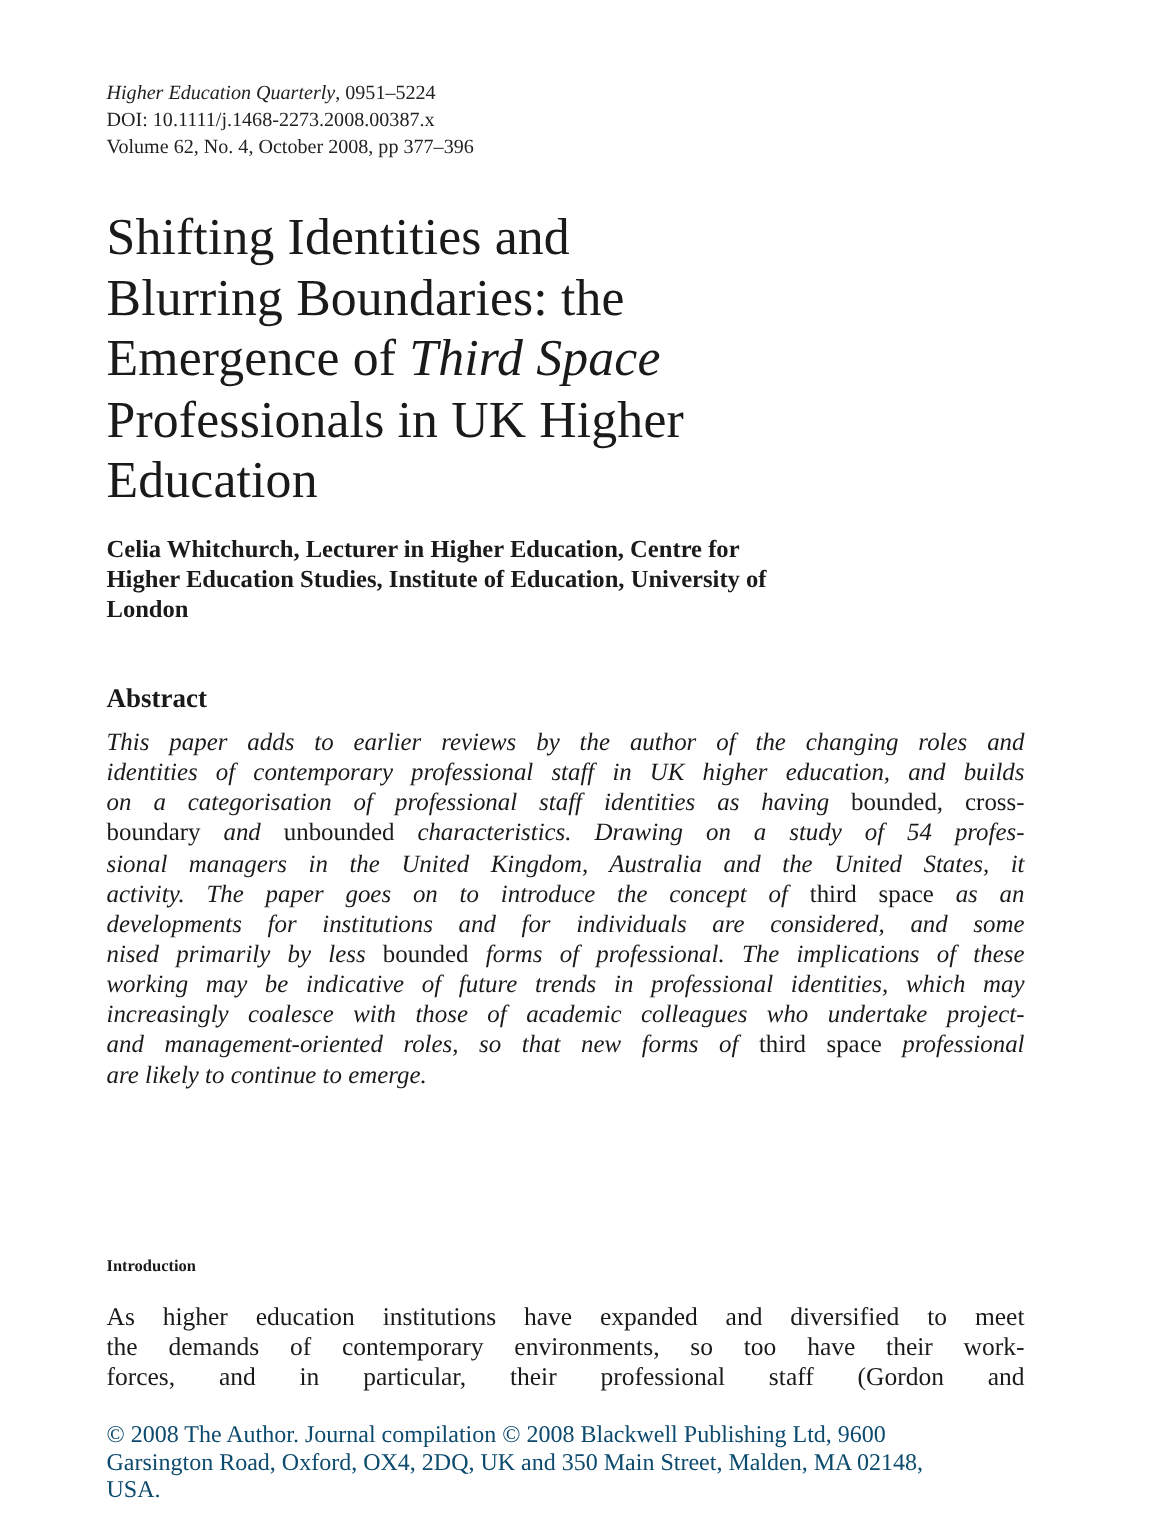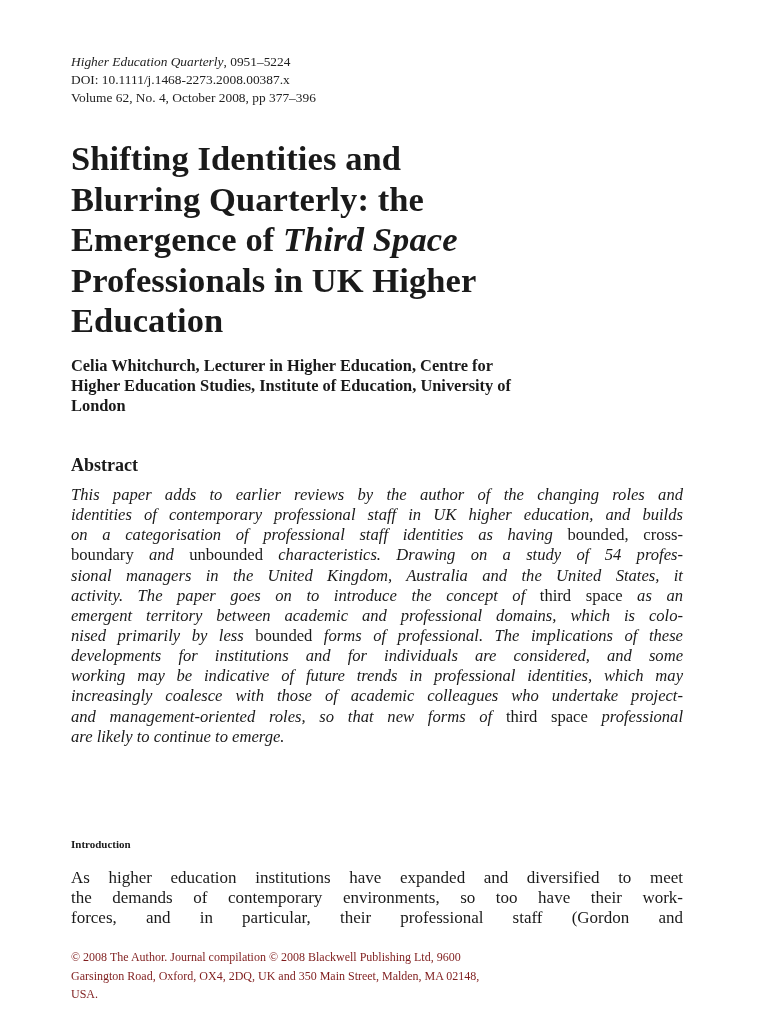--- a/index.html
+++ b/index.html
@@ -1,68 +1,67 @@
 <!DOCTYPE html>
 <html><head>
 <meta charset="utf-8">
 <style>
   html, body { margin: 0; padding: 0; background: #ffffff; }
   body { width: 768px; height: 1024px; position: relative; overflow: hidden;
          font-family: "Liberation Serif", "DejaVu Serif", serif; color: #1a1a1a; }
   .meta { position: absolute; left: 71px; top: 53px; font-size: 13.4px; line-height: 18px; color: #222; }
   .meta .journal { font-style: italic; margin-top: 20px; }
   .title { position: absolute; left: 71px; top: 138px; width: 640px;
-           font-size: 34.5px; line-height: 40.5px; font-weight: bold; color: #1a1a1a; letter-spacing: 0.1px; }
+           font-size: 34.5px; line-height: 40.5px; font-weight: normal; color: #1a1a1a; letter-spacing: 0.1px; }
   .title .ital { font-style: italic; }
   .author { position: absolute; left: 71px; top: 356px; width: 630px;
             font-size: 16.4px; line-height: 20px; font-weight: bold; color: #1a1a1a; }
   .h-abstract { position: absolute; left: 71px; top: 455px; font-size: 18px; font-weight: bold; }
   .abstract { position: absolute; left: 71px; top: 485px; width: 612px; font-size: 16.6px; line-height: 20.15px; }
   .line { display: block; text-align: justify; text-align-last: justify; white-space: nowrap; }
   .line.last { text-align-last: left; }
   .line > span { white-space: normal; }
   .abstract .i { font-style: italic; }
   .h-intro { position: absolute; left: 71px; top: 838px; font-size: 11px; font-weight: bold; }
   .intro { position: absolute; left: 71px; top: 868px; width: 612px; font-size: 17px; line-height: 20.2px; }
-  .footer { position: absolute; left: 71px; top: 948px; width: 620px; font-size: 12px; line-height: 18.6px; color: #7f1d1d; }
+  .footer { position: absolute; left: 71px; top: 948px; width: 620px; font-size: 16px; line-height: 18.6px; color: #0c4a6e; }
 </style>
 </head>
 <body>
 
 <div class="meta">
   <div><span class="journal">Higher Education Quarterly</span><span>, 0951–5224</span></div>
   <div>DOI: 10.1111/j.1468-2273.2008.00387.x</div>
   <div>Volume 62, No. 4, October 2008, pp 377–396</div>
 </div>
 
 <h1 class="title" style="margin:0">
   <div>Shifting Identities and</div>
-  <div>Blurring Quarterly: the</div>
+  <div>Blurring Boundaries: the</div>
   <div><span>Emergence of </span><span class="ital">Third Space</span></div>
   <div>Professionals in UK Higher</div>
   <div>Education</div>
 </h1>
 
 <div class="author">
   <div class="jl-wrap">Celia Whitchurch, Lecturer in Higher Education, Centre for</div>
   <div>Higher Education Studies, Institute of Education, University of</div>
   <div>London</div>
 </div>
 
 <div class="h-abstract">Abstract</div>
 <div class="abstract" id="abstract-body">
     <div class="line" style="white-space: normal; height: 20.15px; overflow: visible;"><span class="i">This paper adds to earlier reviews by the author of the changing roles and</span></div>
     <div class="line" style="white-space: normal; height: 20.15px; overflow: visible;"><span class="i">identities of contemporary professional staff in UK higher education, and builds</span></div>
     <div class="line" style="white-space: normal; height: 20.15px; overflow: visible;"><span class="i">on a categorisation of professional staff identities as having </span><span>bounded, cross-</span></div>
     <div class="line" style="white-space: normal; height: 20.15px; overflow: visible;"><span>boundary </span><span class="i">and </span><span>unbounded </span><span class="i">characteristics. Drawing on a study of 54 profes-</span></div>
     <div class="line" style="white-space: normal; height: 20.15px; overflow: visible;"><span class="i">sional managers in the United Kingdom, Australia and the United States, it</span></div>
     <div class="line" style="white-space: normal; height: 20.15px; overflow: visible;"><span class="i">activity. The paper goes on to introduce the concept of </span><span>third space </span><span class="i">as an</span></div>
-    <div class="line" style="white-space: normal; height: 20.15px; overflow: visible;"><span class="i">emergent territory between academic and professional domains, which is colo-</span></div>
+    <div class="line" style="white-space: normal; height: 20.15px; overflow: visible;"><span class="i">developments for institutions and for individuals are considered, and some</span></div>
     <div class="line" style="white-space: normal; height: 20.15px; overflow: visible;"><span class="i">nised primarily by less </span><span>bounded </span><span class="i">forms of professional. The implications of these</span></div>
-    <div class="line" style="white-space: normal; height: 20.15px; overflow: visible;"><span class="i">developments for institutions and for individuals are considered, and some</span></div>
     <div class="line" style="white-space: normal; height: 20.15px; overflow: visible;"><span class="i">working may be indicative of future trends in professional identities, which may</span></div>
     <div class="line" style="white-space: normal; height: 20.15px; overflow: visible;"><span class="i">increasingly coalesce with those of academic colleagues who undertake project-</span></div>
     <div class="line" style="white-space: normal; height: 20.15px; overflow: visible;"><span class="i">and management-oriented roles, so that new forms of </span><span>third space </span><span class="i">professional</span></div>
     <div class="line last" style="white-space: normal; height: 20.15px; overflow: visible;"><span class="i">are likely to continue to emerge.</span></div>
   </div>
 
 <div class="h-intro">Introduction</div>
 <div class="intro" id="intro-body">
     <div class="line" style="white-space: normal; height: 20.2px; overflow: visible;">As higher education institutions have expanded and diversified to meet</div>
     <div class="line" style="white-space: normal; height: 20.2px; overflow: visible;">the demands of contemporary environments, so too have their work-</div>

